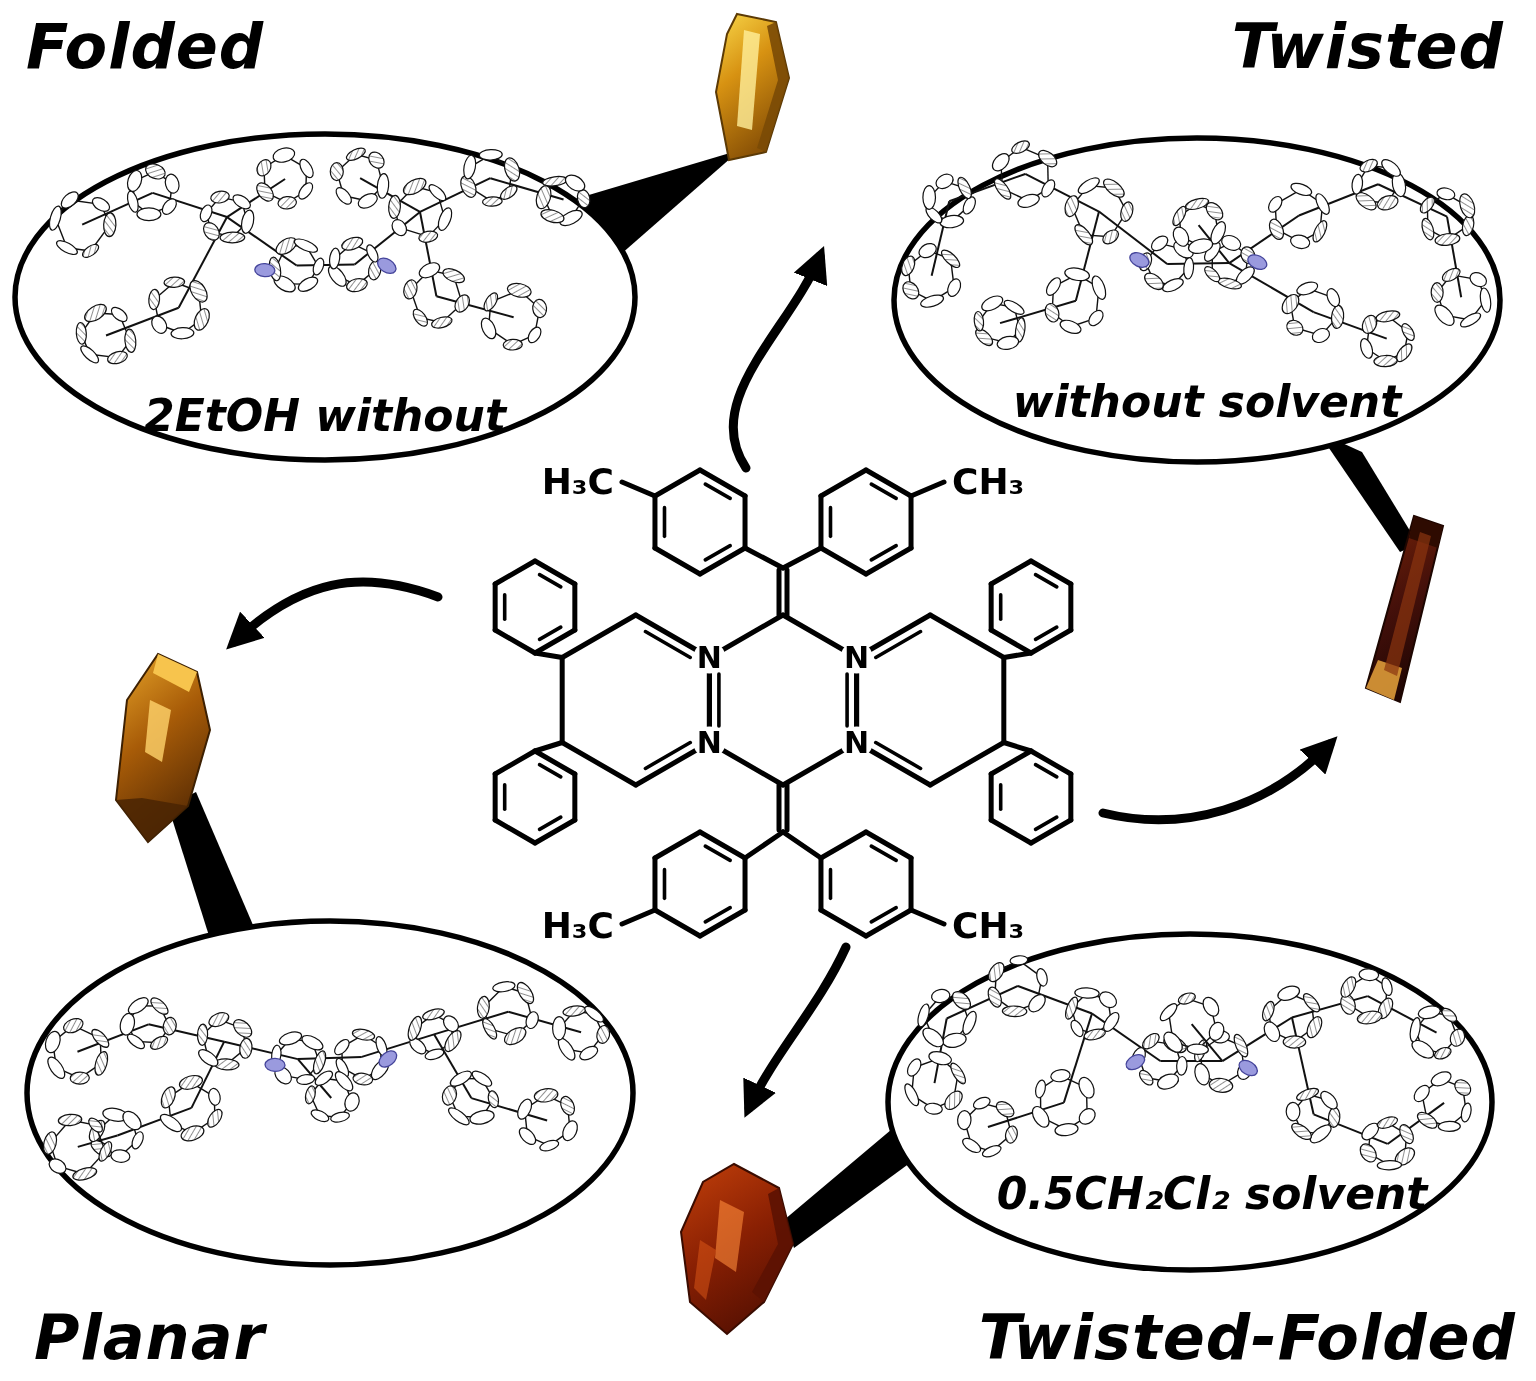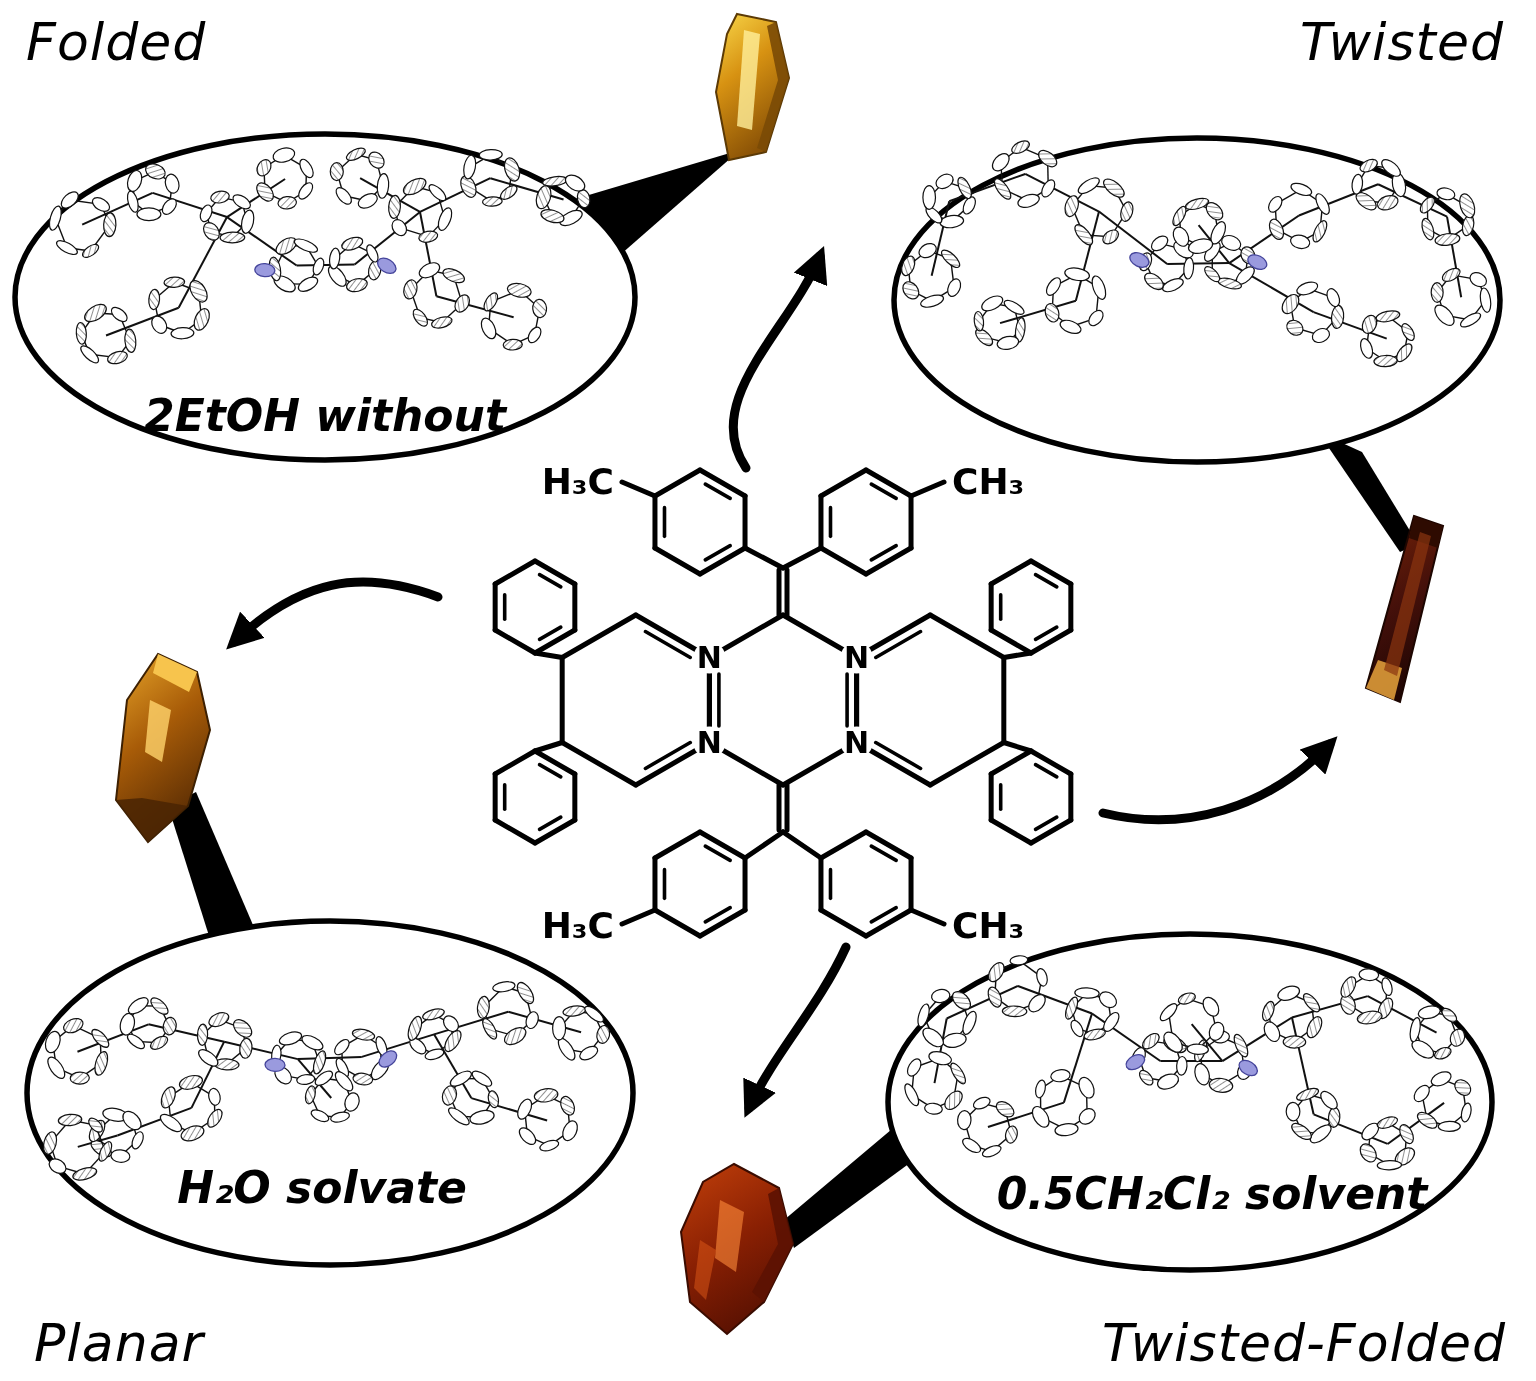--- a/index.html
+++ b/index.html
@@ -1,24 +1,24 @@
 <!DOCTYPE html>
 <html><head>
 <meta charset="utf-8">
 <style>
   html,body{margin:0;padding:0;background:#fff}
   .canvas{position:relative;width:1536px;height:1381px;background:#fff;overflow:hidden;
           font-family:"DejaVu Sans",sans-serif;color:#000}
   svg{position:absolute;left:0;top:0}
-  .corner{position:absolute;font-size:52px;font-weight:normal;font-style:italic;
+  .corner{position:absolute;font-size:62px;font-weight:bold;font-style:italic;
           letter-spacing:1px;line-height:1;white-space:nowrap}
   .tl{left:26px;top:16px}
   .tr{right:32px;top:16px;text-align:right}
   .bl{left:34px;bottom:12px}
-  .br{right:30px;bottom:12px;text-align:right}
+  .br{right:20px;bottom:12px;text-align:right}
   .caption{position:absolute;transform:translateX(-50%);font-size:44px;font-weight:bold;
            font-style:italic;white-space:nowrap}
 </style>
 </head>
 <body>
 
 <div class="canvas">
 
 <svg id="scene" width="1536" height="1381" viewBox="0 0 1536 1381">
   <defs>
@@ -1000,16 +1000,16 @@
         <text x="952" y="938" text-anchor="start" font-size="36" font-weight="bold" font-family="&quot;DejaVu Sans&quot;,sans-serif" fill="#000">CH₃</text>
       </g>
 </svg>
 
 <div class="corner tl">Folded</div>
 <div class="corner tr">Twisted</div>
 <div class="corner bl">Planar</div>
 <div class="corner br">Twisted-Folded</div>
 
 <div class="caption" style="left:325px;top:390px">2EtOH without</div>
-<div class="caption" style="left:322px;top:1162px">H₂O solvate</div>
+<div class="caption" style="left:1207px;top:376px">without solvent</div>
 <div class="caption" style="left:1212px;top:1168px">0.5CH₂Cl₂ solvent</div>
 
 </div>
 
 </body></html>

